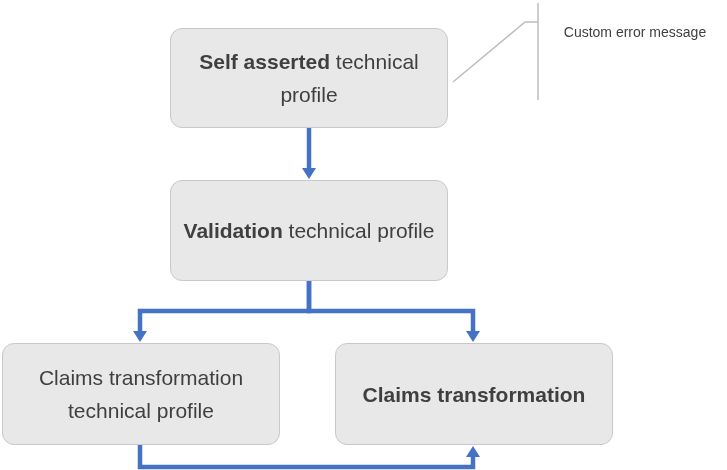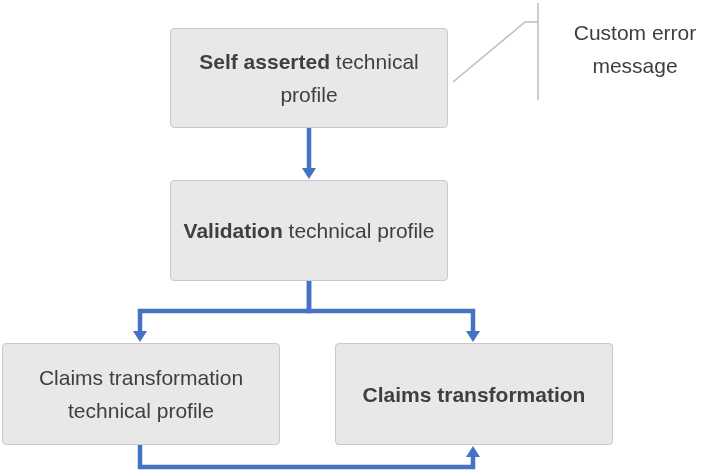--- a/index.html
+++ b/index.html
@@ -19,21 +19,21 @@
     position: absolute;
     left: 0;
     top: 0;
     width: 727px;
     height: 470px;
   }
   .box {
     position: absolute;
     background: #e8e8e8;
     border: 1px solid #c9c9c9;
-    border-radius: 4px;
+    border-radius: 12px;
     display: flex;
     align-items: center;
     justify-content: center;
     text-align: center;
     box-sizing: border-box;
     color: #3f3f3f;
     font-size: 21px;
     line-height: 33px;
     padding: 0 10px;
   }
@@ -42,21 +42,21 @@
   .box-validation      { left: 170px; top: 180px; width: 278px; height: 101px; text-align: right; }
   .box-claims-tp       { left: 2px;   top: 343px; width: 278px; height: 102px; }
   .box-claims-transf   { left: 335px; top: 343px; width: 278px; height: 102px; }
   .callout-text {
     position: absolute;
     left: 545px;
     top: 16px;
     width: 180px;
     text-align: center;
     color: #3f3f3f;
-    font-size: 21px;
+    font-size: 14px;
     line-height: 33px;
   }
 </style>
 </head>
 <body>
 
 <div class="canvas">
 
   <svg class="connectors" viewBox="0 0 727 470" xmlns="http://www.w3.org/2000/svg">
 

